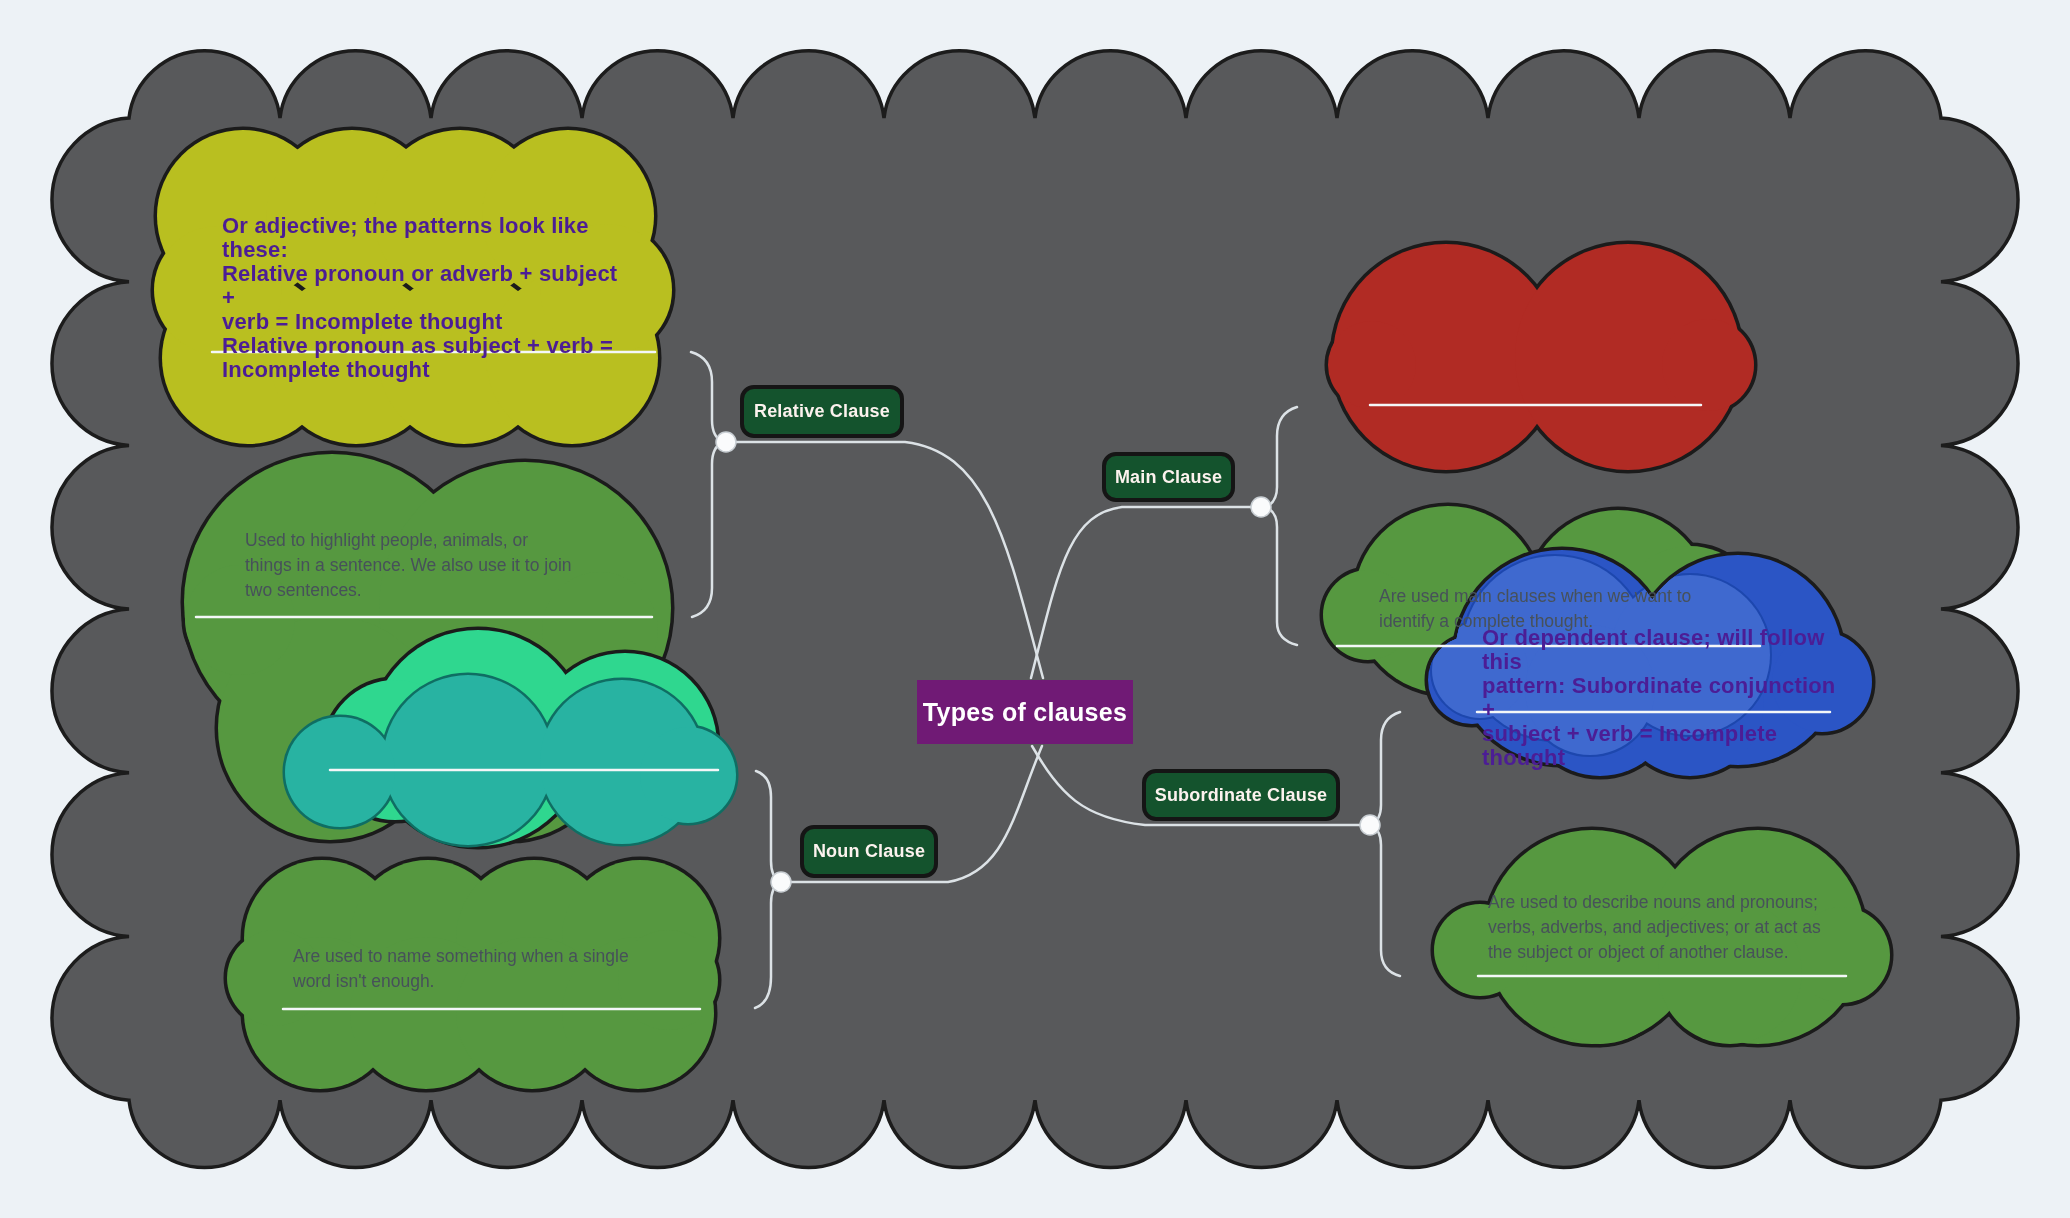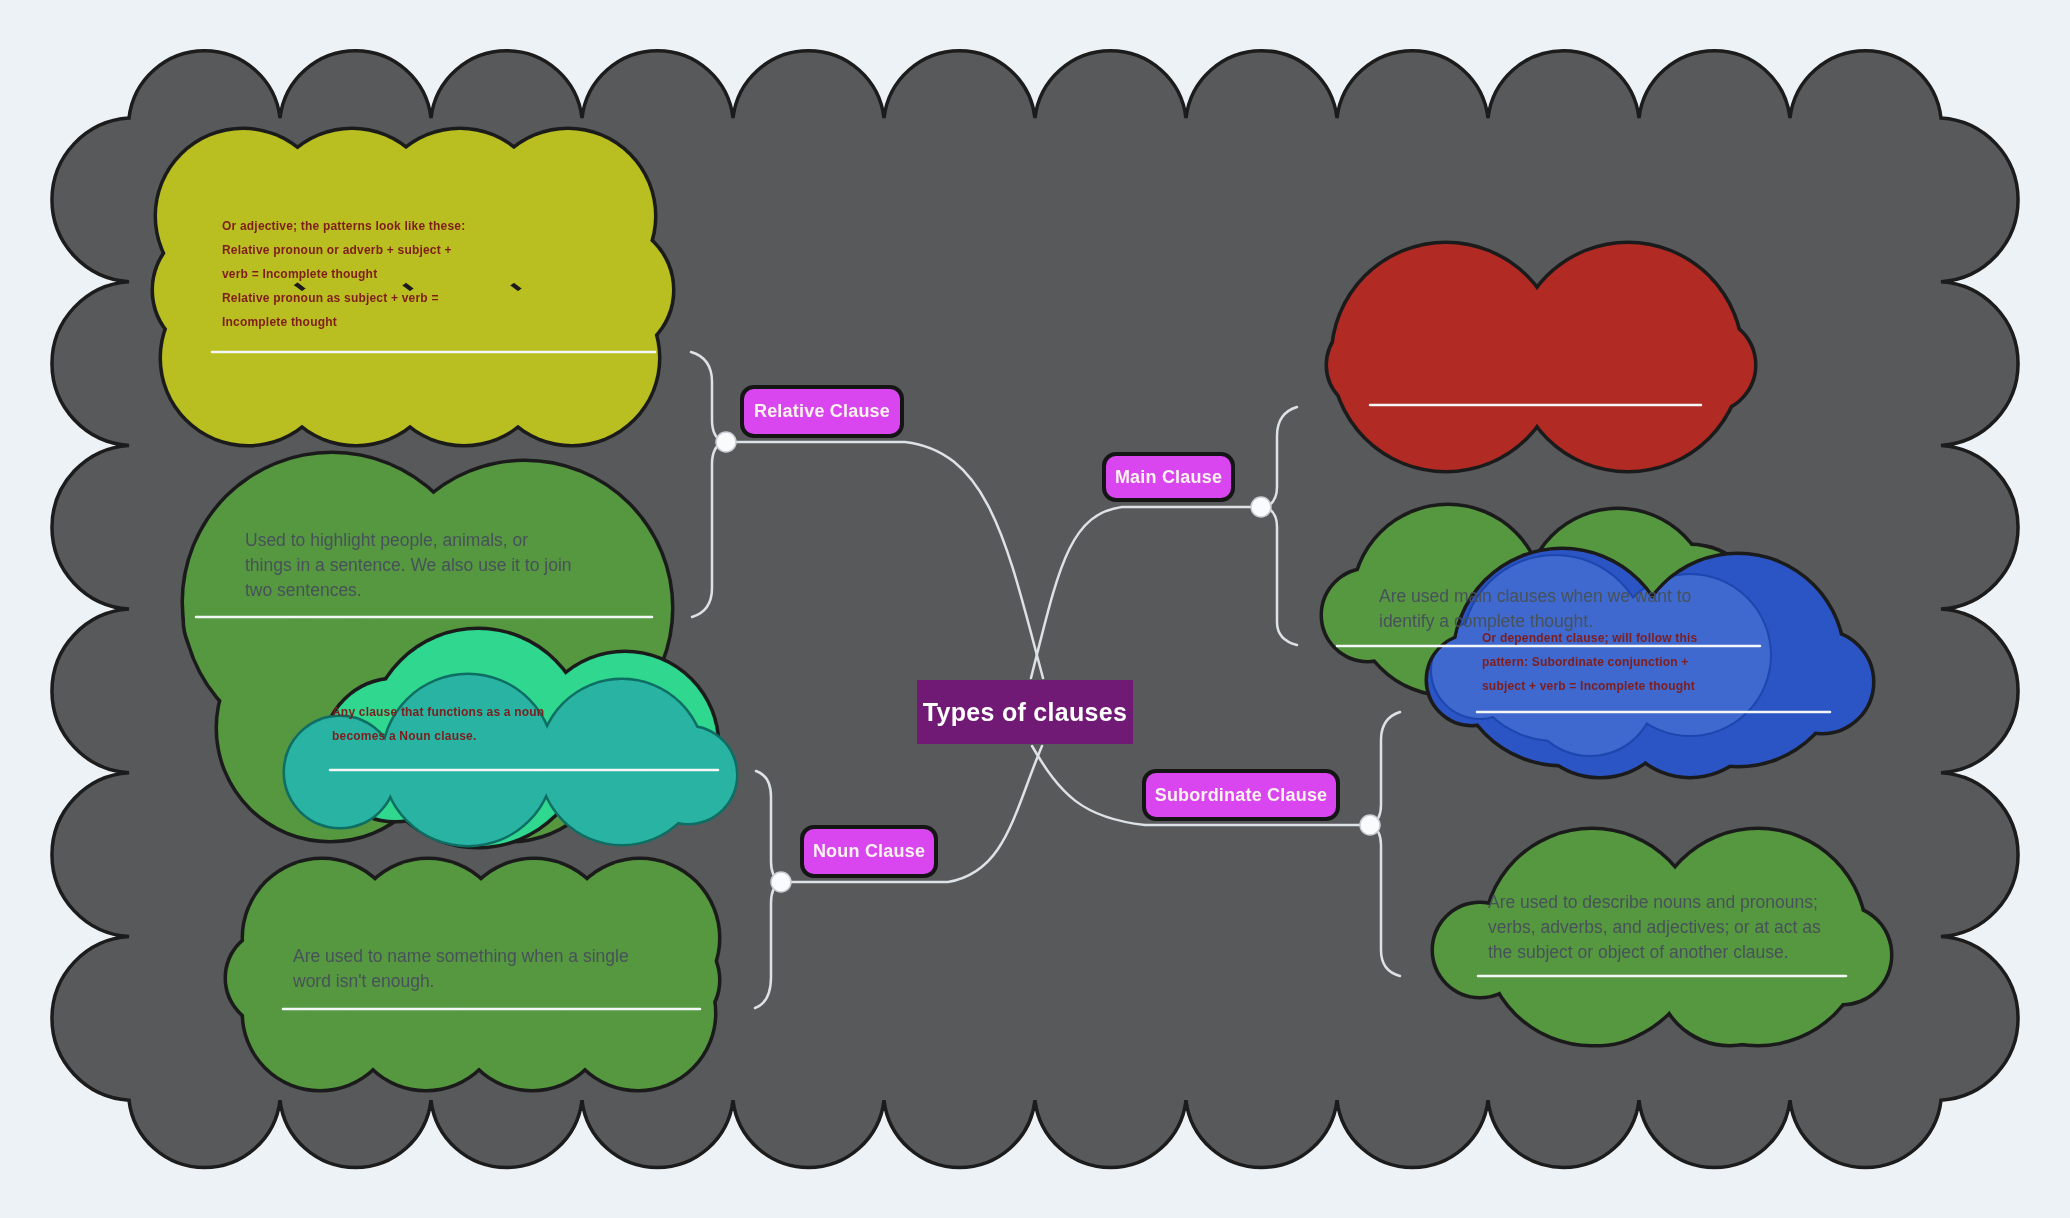--- a/index.html
+++ b/index.html
@@ -1,23 +1,23 @@
 <!DOCTYPE html>
 <html><head>
 <meta charset="utf-8">
 <style>
   html,body{margin:0;padding:0;background:#edf2f6;}
   .stage{position:relative;width:2070px;height:1218px;background:#edf2f6;overflow:hidden;
          font-family:"Liberation Sans", sans-serif;}
   .stage svg{position:absolute;left:0;top:0;}
   .note{position:absolute;white-space:pre-line;}
-  .note-white{color:#7f1d1d;font-weight:700;font-size:12px;line-height:24px;letter-spacing:.2px;}
+  .note-white{color:#4c1d95;font-weight:700;font-size:22px;line-height:24px;letter-spacing:.2px;}
   .note-gray{color:#47515a;font-weight:400;font-size:17.5px;line-height:25px;}
   .branch{position:absolute;display:flex;align-items:center;justify-content:center;
-          background:#d946ef;border:4px solid #151515;border-radius:14px;
+          background:#14532d;border:4px solid #151515;border-radius:14px;
           color:#fcf2ee;font-weight:700;font-size:18px;box-sizing:border-box;letter-spacing:.2px;}
   .center-topic{position:absolute;left:917px;top:680px;width:216px;height:64px;background:#701a75;
           color:#ffffff;font-weight:700;font-size:25px;display:flex;align-items:center;justify-content:center;
           letter-spacing:.3px;}
 </style>
 </head>
 <body>
 
 <div class="stage">
 
@@ -201,22 +201,20 @@
 <div class="branch" style="left:1142px;top:769px;width:198px;height:52px;">Subordinate Clause</div>
 
 <div class="note note-white" style="left:222px;top:214px;width:400px;">Or adjective; the patterns look like these:
 Relative pronoun or adverb + subject +
 verb = Incomplete thought
 Relative pronoun as subject + verb =
 Incomplete thought</div>
 <div class="note note-gray" style="left:245px;top:528px;width:420px;">Used to highlight people, animals, or
 things in a sentence. We also use it to join
 two sentences.</div>
-<div class="note note-white" style="left:332px;top:700px;width:370px;">Any clause that functions as a noun
-becomes a Noun clause.</div>
 <div class="note note-gray" style="left:293px;top:944px;width:430px;">Are used to name something when a single
 word isn't enough.</div>
 <div class="note note-gray" style="left:1379px;top:584px;width:380px;">Are used main clauses when we want to
 identify a complete thought.</div>
 <div class="note note-white" style="left:1482px;top:626px;width:370px;">Or dependent clause; will follow this
 pattern: Subordinate conjunction +
 subject + verb = Incomplete thought</div>
 <div class="note note-gray" style="left:1488px;top:890px;width:390px;">Are used to describe nouns and pronouns;
 verbs, adverbs, and adjectives; or at act as
 the subject or object of another clause.</div>

